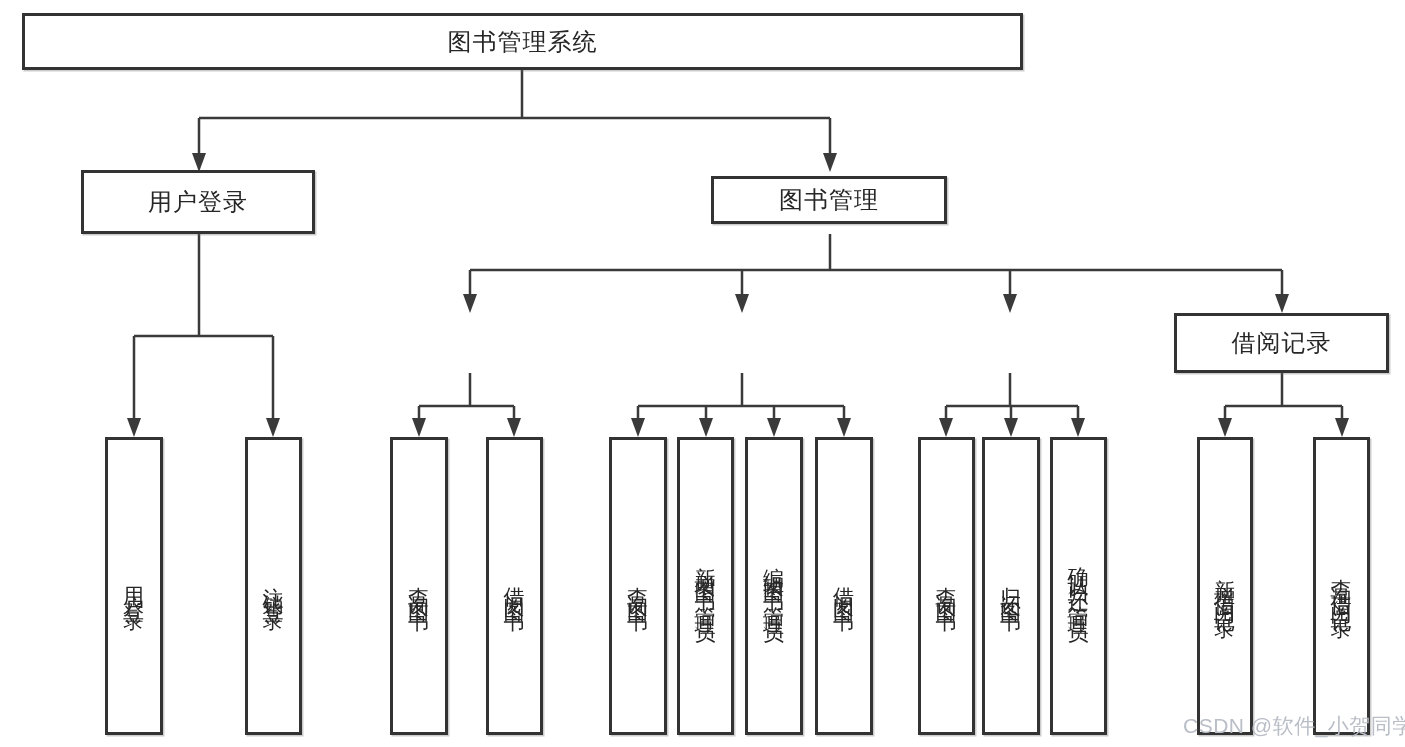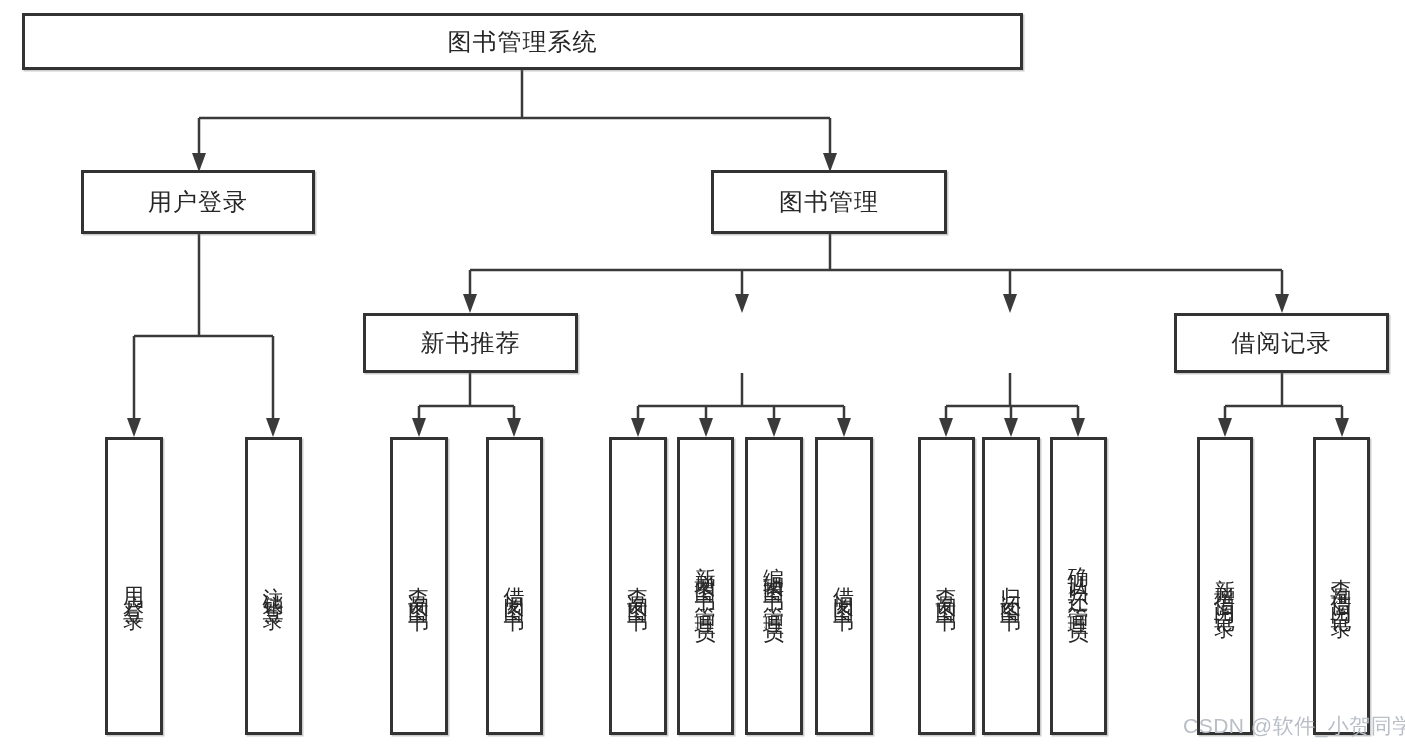--- a/index.html
+++ b/index.html
@@ -109,23 +109,22 @@
     <polygon class="arrow" points="939,418 953,418 946,437"></polygon>
     <polygon class="arrow" points="1004,418 1018,418 1011,437"></polygon>
     <polygon class="arrow" points="1071,418 1085,418 1078,437"></polygon>
     <polygon class="arrow" points="1218,418 1232,418 1225,437"></polygon>
     <polygon class="arrow" points="1335,418 1349,418 1342,437"></polygon>
   </svg>
 
   <div class="node h" style="left:22px;top:13px;width:1001px;height:57px">图书管理系统</div>
 
   <div class="node h" style="left:81px;top:170px;width:234px;height:64px">用户登录</div>
-  <div class="node h" style="left:711px;top:170px;width:236px;height:64px">图书管理</div>
+  <div class="node h" style="left:711px;top:176px;width:236px;height:48px">图书管理</div>
 
-  <div class="node h" style="left:363px;top:313px;width:215px;height:60px">新书推荐</div>
   <div class="node h" style="left:1174px;top:313px;width:215px;height:60px">借阅记录</div>
 
   <div class="node leaf" style="left:105px;top:437px;width:58px;height:298px">用户登录</div>
   <div class="node leaf" style="left:245px;top:437px;width:57px;height:298px">注销登录</div>
 
   <div class="node leaf" style="left:390px;top:437px;width:58px;height:298px">查询图书</div>
   <div class="node leaf" style="left:486px;top:437px;width:57px;height:298px">借阅图书</div>
 
   <div class="node leaf" style="left:609px;top:437px;width:58px;height:298px">查询图书</div>
   <div class="node leaf" style="left:677px;top:437px;width:57px;height:298px">新增图书（管理员）</div>

